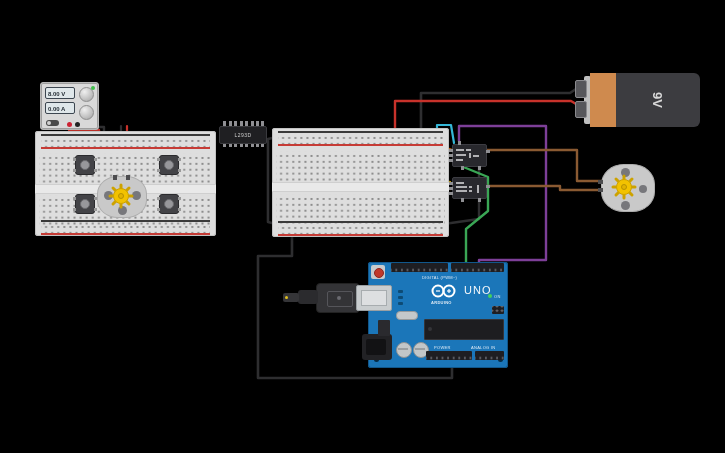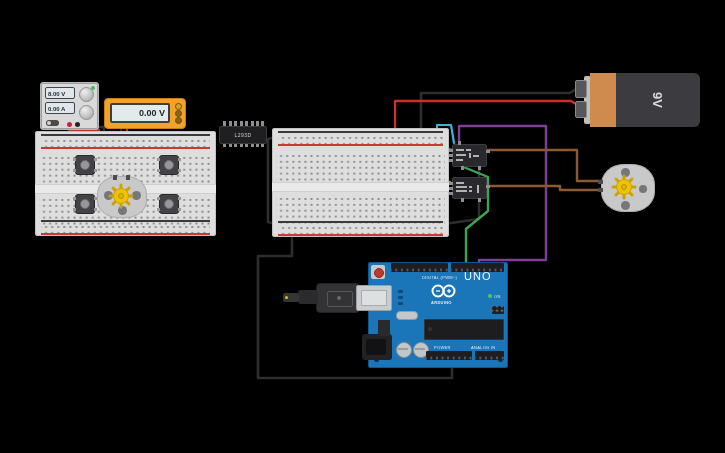--- a/index.html
+++ b/index.html
@@ -119,26 +119,20 @@
     <div class="psu-display" style="top:4px">8.00 V</div>
     <div class="psu-display" style="top:19px">0.00 A</div>
     <div class="psu-knob" style="top:4px"></div>
     <div class="psu-knob" style="top:22px"></div>
     <div class="psu-led"></div>
     <div class="psu-toggle"></div>
     <div class="psu-term" style="left:26px;background:#c23;"></div>
     <div class="psu-term" style="left:34px;background:#222;"></div>
   </div>
 
-  <div class="abs dmm">
-    <div class="dmm-screen">0.00 V</div>
-    <div class="dmm-btn" style="top:4px;background:#d7a520;"></div>
-    <div class="dmm-btn" style="top:11px"></div>
-    <div class="dmm-btn" style="top:18px"></div>
-  </div>
 
   <div class="abs" style="left:219px;top:121px;width:46px;height:26px;">
     <div class="pin" style="left:4px;top:0;width:3px;height:6px"></div>
       <div class="pin" style="left:9.5px;top:0;width:3px;height:6px"></div>
       <div class="pin" style="left:15px;top:0;width:3px;height:6px"></div>
       <div class="pin" style="left:20.5px;top:0;width:3px;height:6px"></div>
       <div class="pin" style="left:26px;top:0;width:3px;height:6px"></div>
       <div class="pin" style="left:31.5px;top:0;width:3px;height:6px"></div>
       <div class="pin" style="left:37px;top:0;width:3px;height:6px"></div>
       <div class="pin" style="left:42px;top:0;width:3px;height:6px"></div>
@@ -315,21 +309,21 @@
     <div class="smdot" style="left:30px;top:34px;width:5px;height:3px;background:#0d4b75;border-radius:1px;"></div>
     <div class="smdot" style="left:30px;top:40px;width:5px;height:3px;background:#0d4b75;border-radius:1px;"></div>
 
     <svg width="28" height="14" viewBox="0 0 28 14" style="position:absolute;left:62px;top:22px;">
       <circle cx="8" cy="7" r="5.5" stroke="#fff" stroke-width="2" fill="none"></circle>
       <circle cx="19" cy="7" r="5.5" stroke="#fff" stroke-width="2" fill="none"></circle>
       <line x1="6" y1="7" x2="10" y2="7" stroke="#fff" stroke-width="1.2"></line>
       <line x1="17" y1="7" x2="21" y2="7" stroke="#fff" stroke-width="1.2"></line>
       <line x1="19" y1="5" x2="19" y2="9" stroke="#fff" stroke-width="1.2"></line>
     </svg>
-    <div class="uno-name" style="left:96px;top:8px;">UNO</div>
+    <div class="uno-name" style="left:96px;top:22px;">UNO</div>
     <div class="tinytxt" style="left:63px;top:38px;font-weight:bold;">ARDUINO</div>
 
     <div class="smdot" style="left:120px;top:32px;width:4px;height:4px;background:#44d05a;"></div>
     <div class="tinytxt" style="left:126px;top:32px;">ON</div>
 
     <div class="hdr" style="left:124px;top:44px;width:12px;height:8px;background-size:5px 4.5px;"></div>
 
     <div class="abs" style="left:28px;top:49px;width:20px;height:7px;background:#c4c8ca;border-radius:4px;border:1px solid #969a9c;"></div>
 
     <div class="abs" style="left:10px;top:58px;width:12px;height:16px;background:#2a2a2e;border-radius:1px;"></div>

